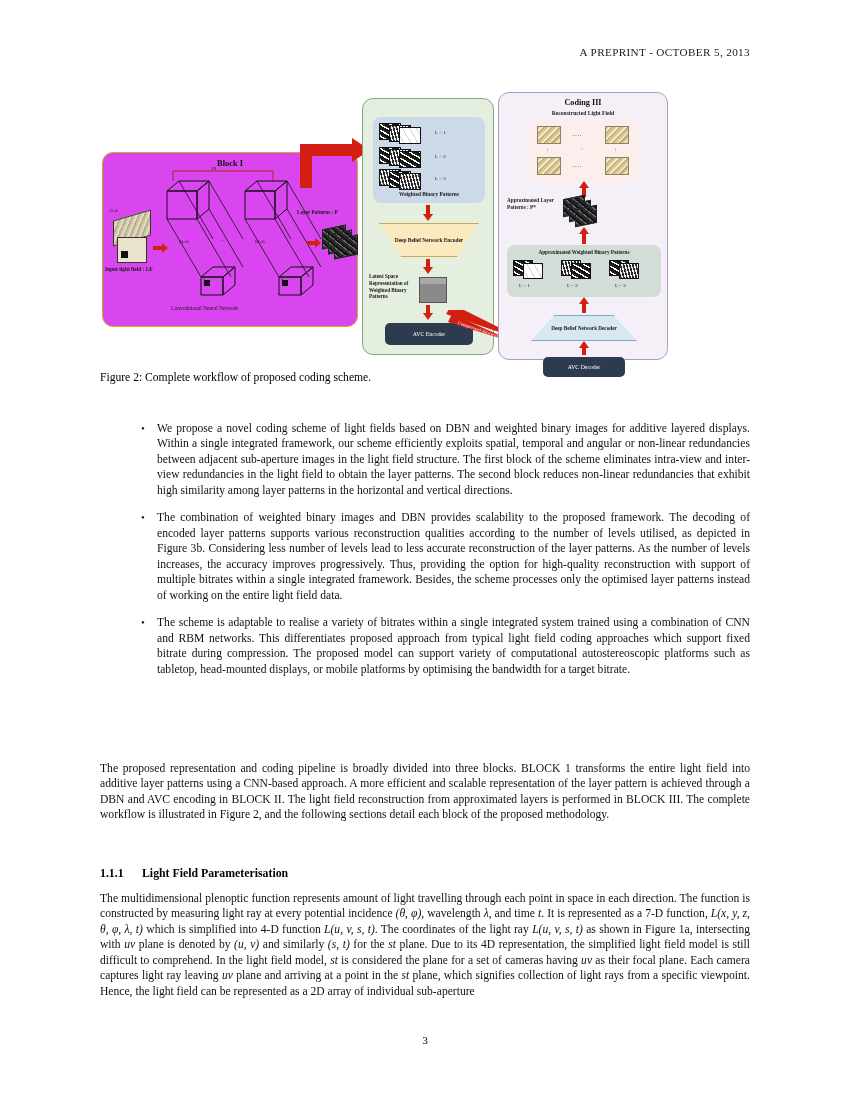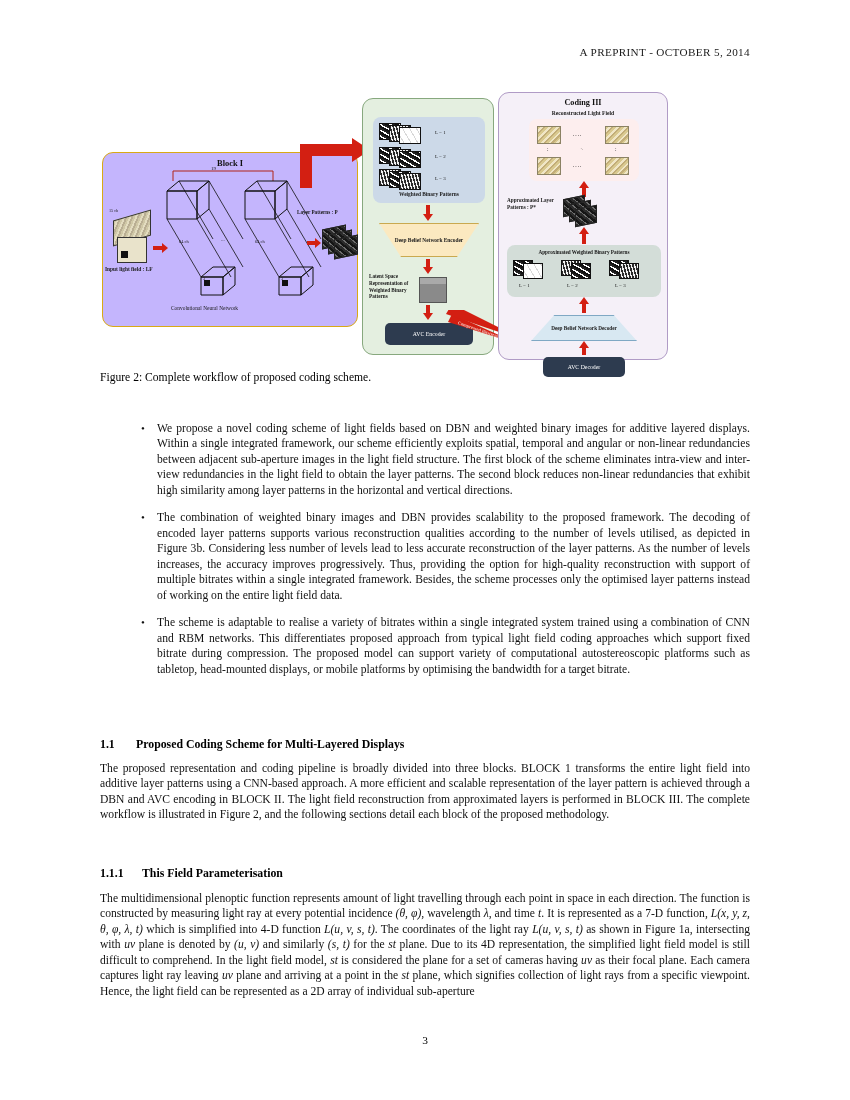--- a/index.html
+++ b/index.html
@@ -58,21 +58,21 @@
     text-align: center;
     font-weight: bold;
     font-size: 8.2px;
     color: #111;
   }
 
   
   #block1 {
     left: 2px; top: 60px;
     width: 256px; height: 175px;
-    background: #c4b5fd;
+    background: #d946ef;
     border: 1.6px solid #d9a916;
   }
   #block1 .blk-title { top: 6px; font-size: 8.4px; }
 
   
   #block2 {
     left: 262px; top: 6px;
     width: 132px; height: 257px;
     background: #e4efe0;
     border: 1.4px solid #87a87e;
@@ -287,21 +287,21 @@
     text-align: center;
     font-size: 11.4px;
   }
 </style>
 </head>
 <body>
 
 <div class="page">
 
   <div class="header">
-    <span class="sc">A PREPRINT - OCTOBER 5, 2014</span>
+    <span class="sc">A PREPRINT - OCTOBER 5, 2013</span>
   </div>
 
   <div class="figure-wrap">
     <div class="fig-canvas">
 
       <div class="blk" id="block1">
         <div class="blk-title">Block I</div>
 
         <div class="lf-img" style="left:10px; top:62px; width:38px; height:26px; transform: skewY(-16deg);"></div>
         <div class="lf-img" style="left:14px; top:84px; width:30px; height:26px; background:#e9e3cb;">
@@ -481,25 +481,22 @@
   </div>
 
   <div class="fig-caption">Figure 2: Complete workflow of proposed coding scheme.</div>
 
   <div class="bullets">
     <div class="bullet">We propose a novel coding scheme of light fields based on DBN and weighted binary images for additive layered displays. Within a single integrated framework, our scheme efficiently exploits spatial, temporal and angular or non-linear redundancies between adjacent sub-aperture images in the light field structure. The first block of the scheme eliminates intra-view and inter-view redundancies in the light field to obtain the layer patterns. The second block reduces non-linear redundancies that exhibit high similarity among layer patterns in the horizontal and vertical directions.</div>
     <div class="bullet">The combination of weighted binary images and DBN provides scalability to the proposed framework. The decoding of encoded layer patterns supports various reconstruction qualities according to the number of levels utilised, as depicted in Figure 3b. Considering less number of levels lead to less accurate reconstruction of the layer patterns. As the number of levels increases, the accuracy improves progressively. Thus, providing the option for high-quality reconstruction with support of multiple bitrates within a single integrated framework. Besides, the scheme processes only the optimised layer patterns instead of working on the entire light field data.</div>
     <div class="bullet">The scheme is adaptable to realise a variety of bitrates within a single integrated system trained using a combination of CNN and RBM networks. This differentiates proposed approach from typical light field coding approaches which support fixed bitrate during compression. The proposed model can support variety of computational autostereoscopic platforms such as tabletop, head-mounted displays, or mobile platforms by optimising the bandwidth for a target bitrate.</div>
   </div>
 
-  <div class="sec-h" id="h-11">
-    <span class="num">1.1</span><span>Proposed Coding Scheme for Multi-Layered Displays</span>
-  </div>
   <div class="para" id="p-11">The proposed representation and coding pipeline is broadly divided into three blocks. BLOCK 1 transforms the entire light field into additive layer patterns using a CNN-based approach. A more efficient and scalable representation of the layer pattern is achieved through a DBN and AVC encoding in BLOCK II. The light field reconstruction from approximated layers is performed in BLOCK III. The complete workflow is illustrated in Figure 2, and the following sections detail each block of the proposed methodology.</div>
 
   <div class="sec-h sub" id="h-111">
-    <span class="num">1.1.1</span><span>This Field Parameterisation</span>
+    <span class="num">1.1.1</span><span>Light Field Parameterisation</span>
   </div>
   <div class="para" id="p-111"><span>The multidimensional plenoptic function represents amount of light travelling through each point in space in each direction. The function is constructed by measuring light ray at every potential incidence </span><span class="mth">(θ, φ)</span><span>, wavelength </span><span class="mth">λ</span><span>, and time </span><span class="mth">t</span><span>. It is represented as a 7-D function, </span><span class="mth">L(x, y, z, θ, φ, λ, t)</span><span> which is simplified into 4-D function </span><span class="mth">L(u, v, s, t)</span><span>. The coordinates of the light ray </span><span class="mth">L(u, v, s, t)</span><span> as shown in Figure 1a, intersecting with </span><span class="mth">uv</span><span> plane is denoted by </span><span class="mth">(u, v)</span><span> and similarly </span><span class="mth">(s, t)</span><span> for the </span><span class="mth">st</span><span> plane. Due to its 4D representation, the simplified light field model is still difficult to comprehend. In the light field model, </span><span class="mth">st</span><span> is considered the plane for a set of cameras having </span><span class="mth">uv</span><span> as their focal plane. Each camera captures light ray leaving </span><span class="mth">uv</span><span> plane and arriving at a point in the </span><span class="mth">st</span><span> plane, which signifies collection of light rays from a specific viewpoint. Hence, the light field can be represented as a 2D array of individual sub-aperture</span></div>
 
   <div class="pageno">3</div>
 
 </div>
 
 </body></html>

